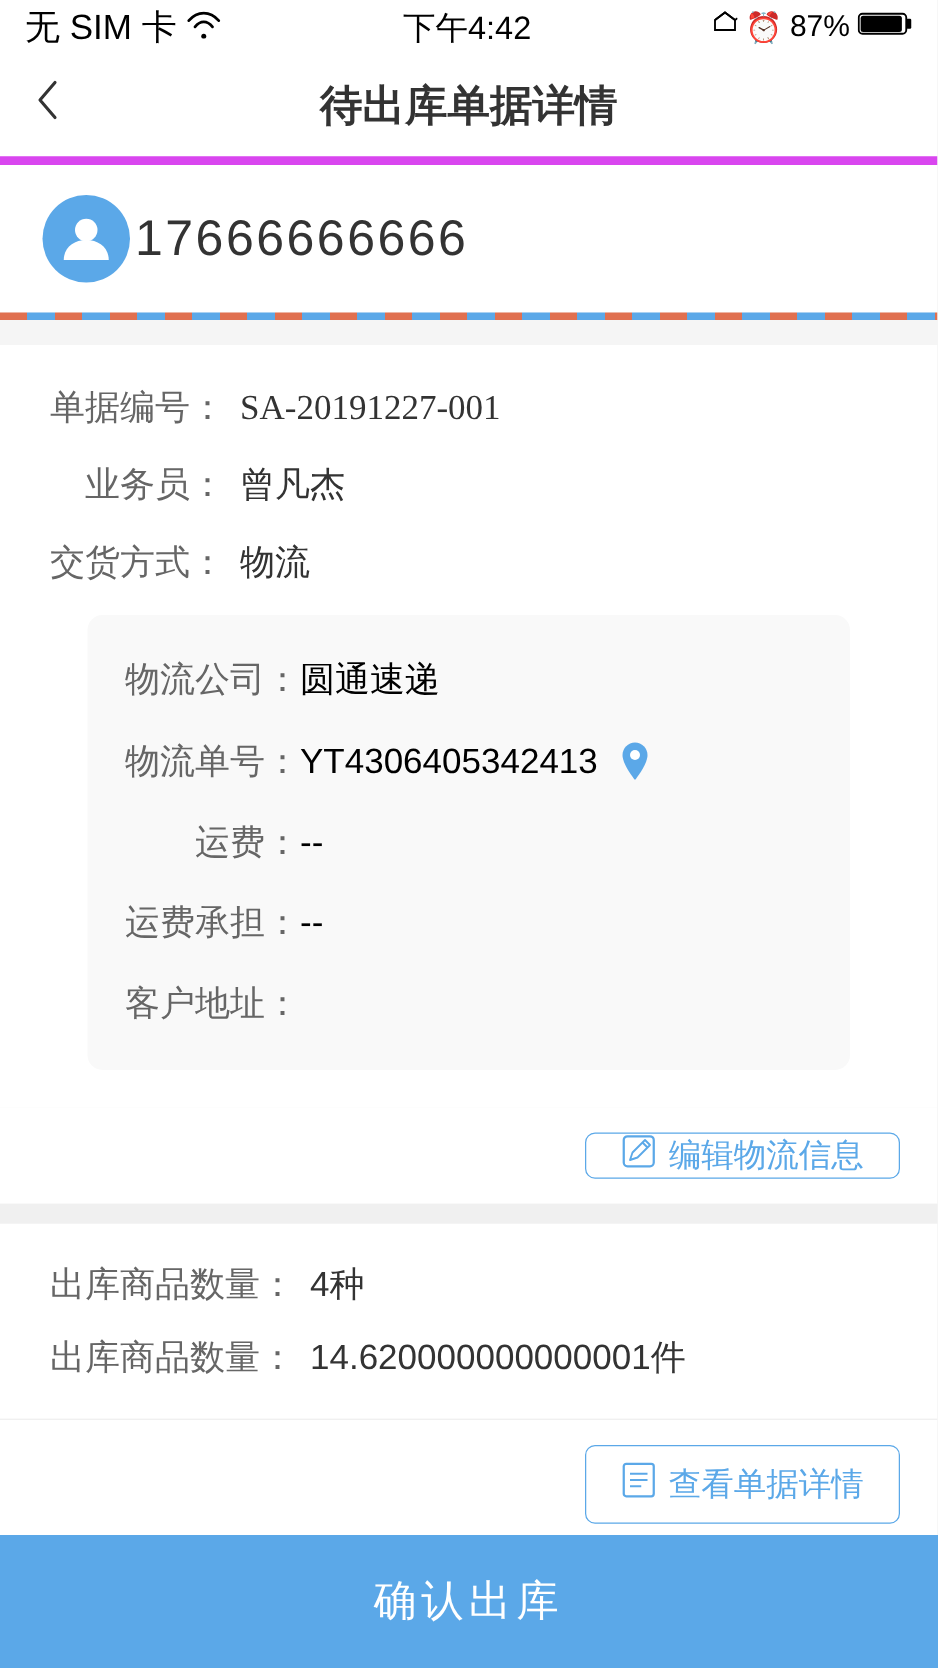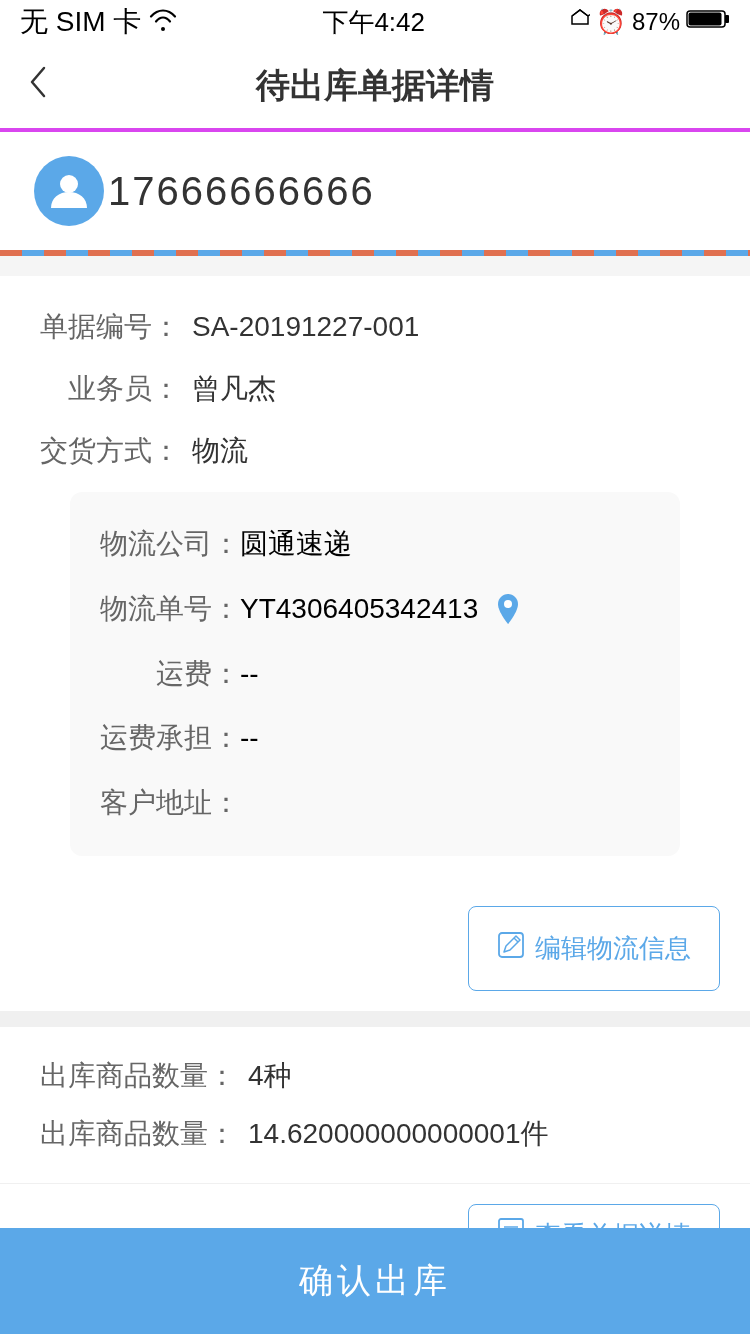--- a/index.html
+++ b/index.html
@@ -44,21 +44,21 @@
 
     
     .nav-bar {
       width: 100%;
       height: 88px;
       background: #fff;
       display: flex;
       align-items: center;
       justify-content: center;
       position: relative;
-      border-bottom: 4px solid #d946ef;
+      border-bottom: 7px solid #d946ef;
     }
     .nav-back {
       position: absolute;
       left: 24px;
       font-size: 36px;
       color: #333;
       cursor: pointer;
     }
     .nav-title {
       font-size: 34px;
@@ -111,20 +111,21 @@
       background: #fff;
       padding: 30px 40px;
       margin-top: 20px;
     }
     .info-row {
       display: flex;
       align-items: center;
       margin-bottom: 20px;
       font-size: 28px;
       line-height: 1.5;
+      font-family: Liberation Serif, serif;
     }
     .info-row:last-child {
       margin-bottom: 0;
     }
     .info-label {
       color: #666;
       min-width: 140px;
       text-align: right;
       flex-shrink: 0;
     }
@@ -178,21 +179,21 @@
     
     .edit-btn-area {
       background: #fff;
       padding: 20px 30px;
       display: flex;
       justify-content: flex-end;
     }
     .edit-btn {
       border: 1.5px solid #5BA8E8;
       border-radius: 8px;
-      padding: 24px 28px;
+      padding: 0 28px;
       color: #5BA8E8;
       font-size: 26px;
       background: #fff;
       display: flex;
       align-items: center;
       gap: 10px;
       cursor: pointer;
     }
 
     

